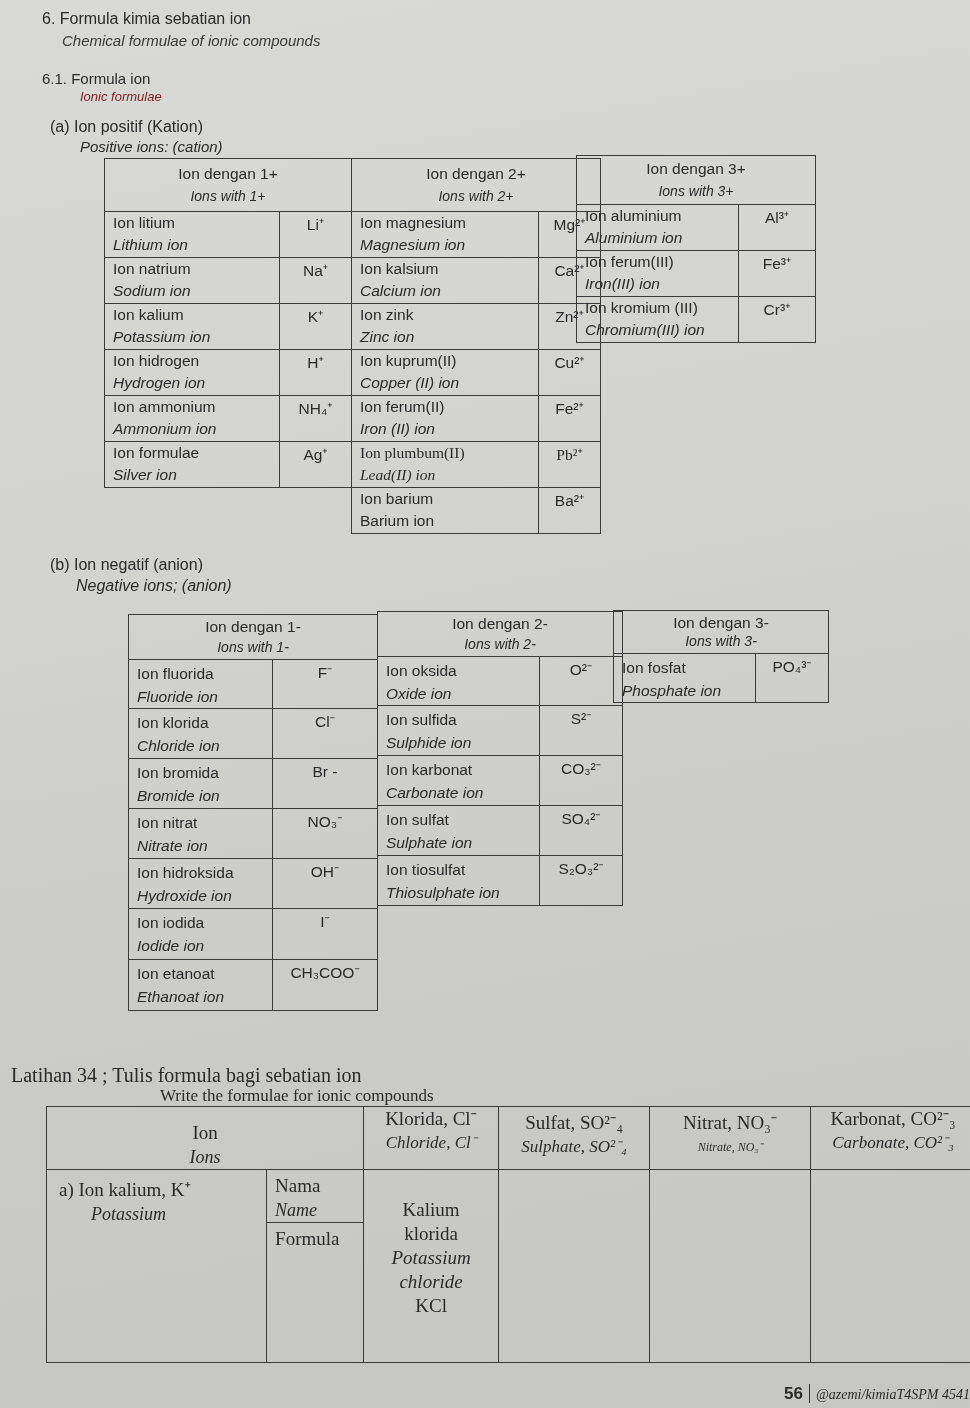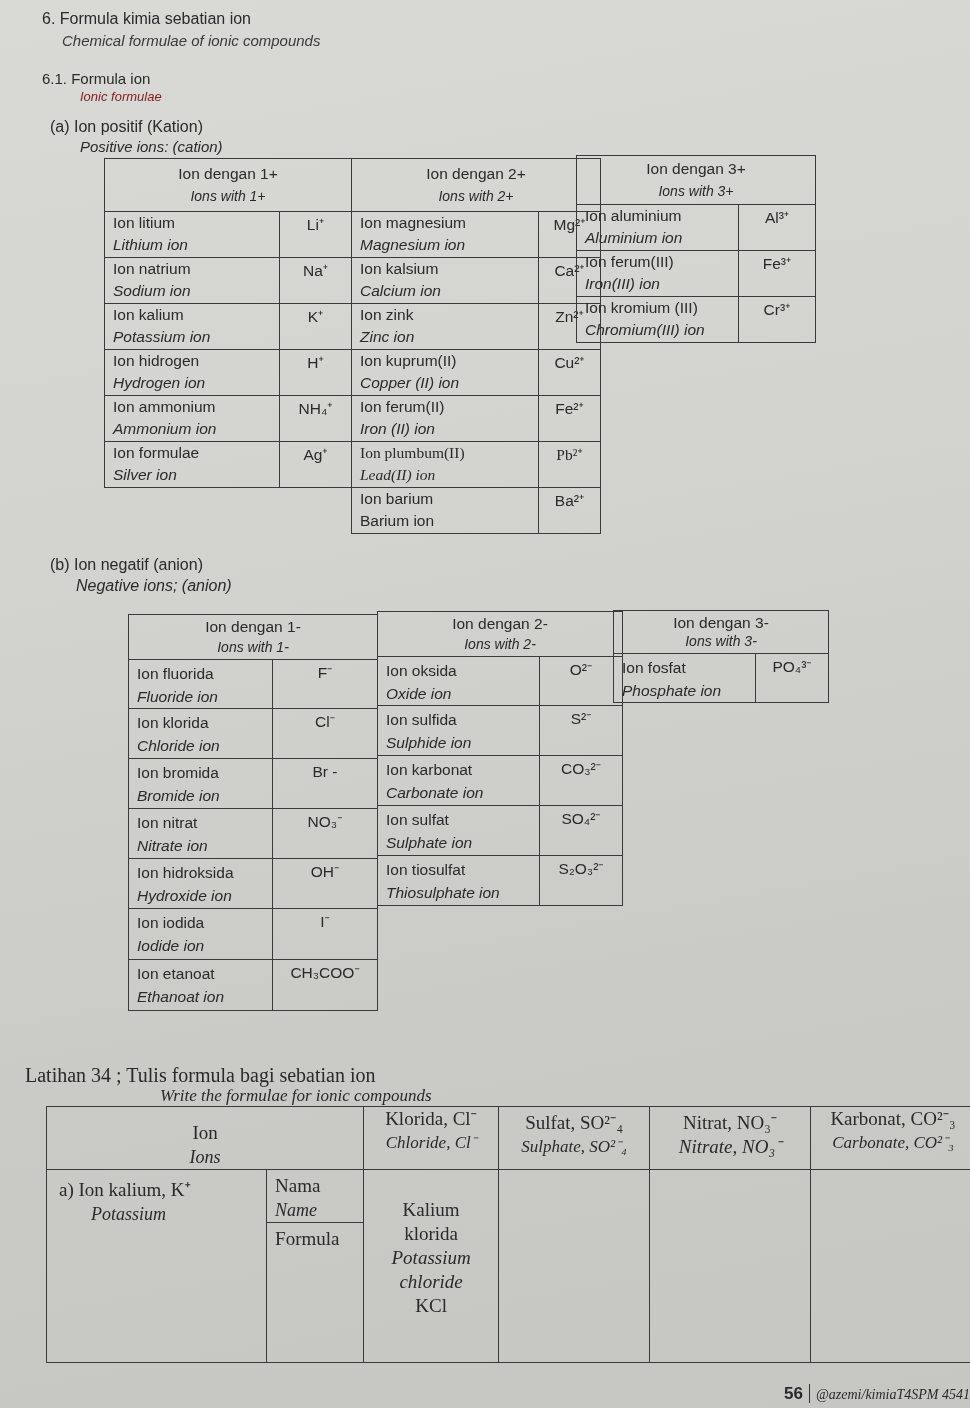--- a/index.html
+++ b/index.html
@@ -13,22 +13,22 @@
   .h2i{left:80px;top:89px;font-size:13px;font-style:italic;color:#7f1d1d;}
   .ha{left:50px;top:118px;font-size:16px;}
   .hai{left:80px;top:138px;font-size:15px;font-style:italic;}
   .hb{left:50px;top:556px;font-size:16px;}
   .hbi{left:76px;top:577px;font-size:16px;font-style:italic;}
   table{border-collapse:collapse;position:absolute;}
   td{border:1.3px solid #3a3a3a;padding:0 8px;vertical-align:top;font-size:15.5px;line-height:22px;}
   td.hd{text-align:center;}
   td.f{text-align:center;padding-top:2px;}
   .it{font-style:italic;}
-  .lat{left:25px;top:1064px;font-size:20px;font-family:"Liberation Serif",serif;}
-  .lati{left:160px;top:1086px;font-size:17px;font-family:"Liberation Serif",serif;font-style:italic;}
+  .lat{left:11px;top:1064px;font-size:20px;font-family:"Liberation Serif",serif;}
+  .lati{left:160px;top:1086px;font-size:17px;font-family:"Liberation Serif",serif;}
   .ex td{font-family:"Liberation Serif",serif;font-size:19px;line-height:24px;}
   .foot{right:0;top:1384px;font-size:14px;font-family:"Liberation Serif",serif;}
   .pg{font-family:"Liberation Sans",sans-serif;font-weight:bold;font-size:17px;border-right:1.5px solid #333;padding-right:6px;margin-right:6px;}
 </style>
 </head>
 <body>
 
 <div class="abs h1">6. Formula kimia sebatian ion</div>
 <div class="abs h1i">Chemical formulae of ionic compounds</div>
 <div class="abs h2">6.1.  Formula ion</div>
@@ -321,21 +321,21 @@
     <td class="hd" style="width:118px;">
           <div>Klorida, Cl⁻</div>
           <div class="it" style="font-size:17px;">Chloride, Cl⁻</div>
         </td>
     <td class="hd" style="width:134px;padding-top:4px;">
           <div>Sulfat, SO²⁻₄</div>
           <div class="it" style="font-size:17px;">Sulphate, SO²⁻₄</div>
         </td>
     <td class="hd" style="width:144px;padding-top:4px;">
           <div>Nitrat, NO₃⁻</div>
-          <div class="it" style="font-size:19px;">Nitrate, NO₃⁻</div>
+          <div class="it" style="font-size:12px;">Nitrate, NO₃⁻</div>
         </td>
     <td class="hd" style="padding-top:0px;">
           <div>Karbonat, CO²⁻₃</div>
           <div class="it" style="font-size:17px;">Carbonate, CO²⁻₃</div>
         </td>
   </tr>
   <tr style="height:52px;">
     <td rowspan="2" style="padding-top:8px;padding-left:12px;">
       <div>a)  Ion kalium, K⁺</div>
       <div class="it" style="padding-left:32px;font-size:18px;">Potassium</div>

